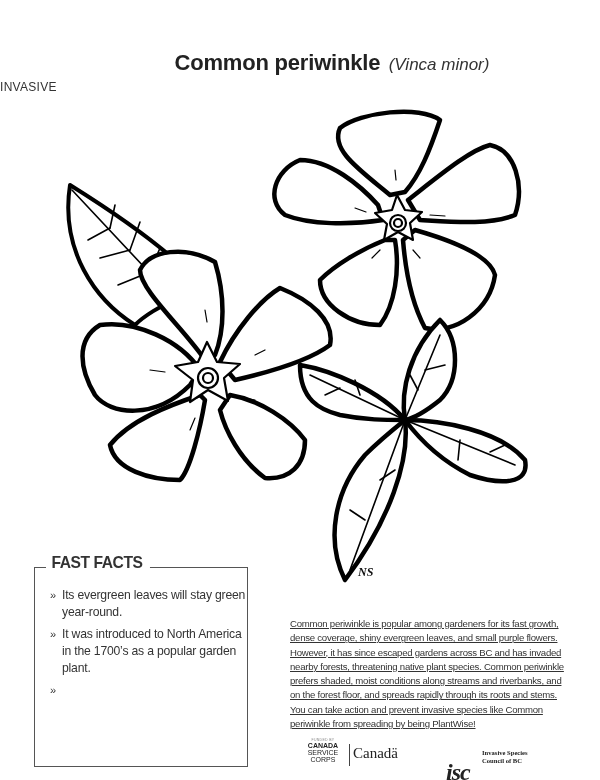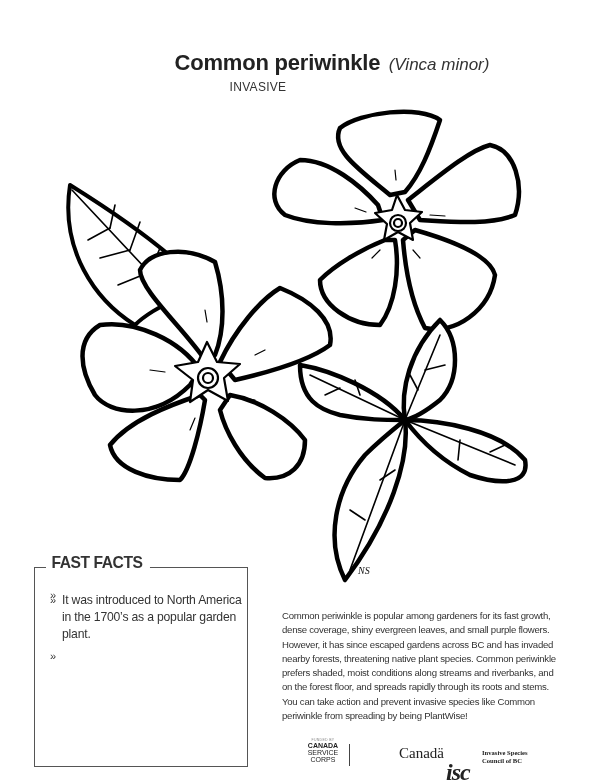--- a/index.html
+++ b/index.html
@@ -1,48 +1,48 @@
 <!DOCTYPE html>
 <html><head>
 <meta charset="utf-8">
 <style>
   html, body { margin:0; padding:0; background:#ffffff; }
   body { width:600px; height:780px; position:relative; overflow:hidden;
          font-family:"Liberation Sans", sans-serif; color:#222; }
   .title { position:absolute; top:50px; left:0; width:600px; text-align:center;padding-left:32px; }
   .title .common { font-weight:bold; font-size:22px; color:#222; letter-spacing:-0.2px; }
   .title .latin { font-style:italic; font-size:17px; color:#333; margin-left:4px; }
-  .subtitle { position:absolute; top:80px; left:0; width:516px; text-align:center;
+  .subtitle { position:absolute; top:80px; left:0; width:516px; text-align:left;
               font-size:12px; color:#333; letter-spacing:0.3px; }
   svg.art { position:absolute; left:0; top:0; }
   .facts-box { position:absolute; left:34px; top:567px; width:214px; height:200px;
                border:1.3px solid #555; box-sizing:border-box; }
   .facts-title { position:absolute; left:46px; top:553px; background:#fff; padding:0 8px 0 6px;
                  font-family:"Liberation Sans", sans-serif; font-weight:bold; font-size:17px;
                  color:#333; letter-spacing:-0.5px; transform:scaleX(0.92); transform-origin:left; }
   .facts-list { position:absolute; left:50px; top:587px; width:196px; margin:0; padding:0; list-style:none; }
   .facts-list li { position:relative; padding-left:12px; font-size:12.2px; line-height:17px;
                    color:#333; margin-bottom:5px; letter-spacing:-0.2px; }
   .facts-list li .bullet { position:absolute; left:0; top:0; font-size:11px; }
   .desc { position:absolute; left:282px; top:609px; width:276px; font-size:9.6px;
-          line-height:14.3px; color:#333; letter-spacing:-0.25px; margin:0; }
+          line-height:14.3px; color:#333; letter-spacing:-0.25px; margin:8px;text-decoration:underline; }
   .logo-csc { position:absolute; left:301px; top:738px; width:44px; text-align:center;
               font-family:"Liberation Sans", sans-serif; color:#222; }
   .logo-csc .funded { font-size:3.5px; color:#888; letter-spacing:0.3px; }
   .logo-csc .l1 { font-size:7px; font-weight:bold; line-height:7px; }
   .logo-csc .l2, .logo-csc .l3 { font-size:7px; line-height:7px; }
   .logo-divider { position:absolute; left:349px; top:744px; width:1px; height:22px; background:#444; }
   .logo-canada { position:absolute; left:353px; top:745px; font-family:"Liberation Serif", serif;
-                 font-size:15px; color:#222;margin-left:46px; }
+                 font-size:15px; color:#222; }
   .logo-isc-mark { position:absolute; left:446px; top:759px; font-family:"Liberation Serif", serif;
                    font-style:italic; font-size:24px; color:#222; font-weight:bold; letter-spacing:-1px; }
   .logo-isc-text { position:absolute; left:482px; top:749px; font-family:"Liberation Serif", serif;
                    font-size:6.6px; line-height:8px; font-weight:bold; color:#222; }
   .signature { position:absolute; left:358px; top:565px; font-family:"Liberation Serif", serif;
-               font-style:italic; font-size:10px; color:#111; }
+               font-style:italic; font-size:12px; color:#111;font-weight:bold; }
 </style>
 </head>
 <body>
 
 <div class="title">
   <span class="common">Common periwinkle</span>
   <span class="latin">(Vinca minor)</span>
 </div>
 <div class="subtitle">INVASIVE</div>
 
@@ -123,20 +123,21 @@
   </g>
 </svg>
 
 <div class="signature">NS</div>
 
 <div class="facts-box"></div>
 <div class="facts-title">FAST FACTS</div>
 <ul class="facts-list">
   <li>
     <span class="bullet">»</span>
+    <span>Its evergreen leaves will stay green year-round.</span>
   </li>
   <li>
     <span class="bullet">»</span>
     <span>It was introduced to North America in the 1700’s as a popular garden plant.</span>
   </li>
   <li>
     <span class="bullet">»</span>
   </li>
 </ul>
 

